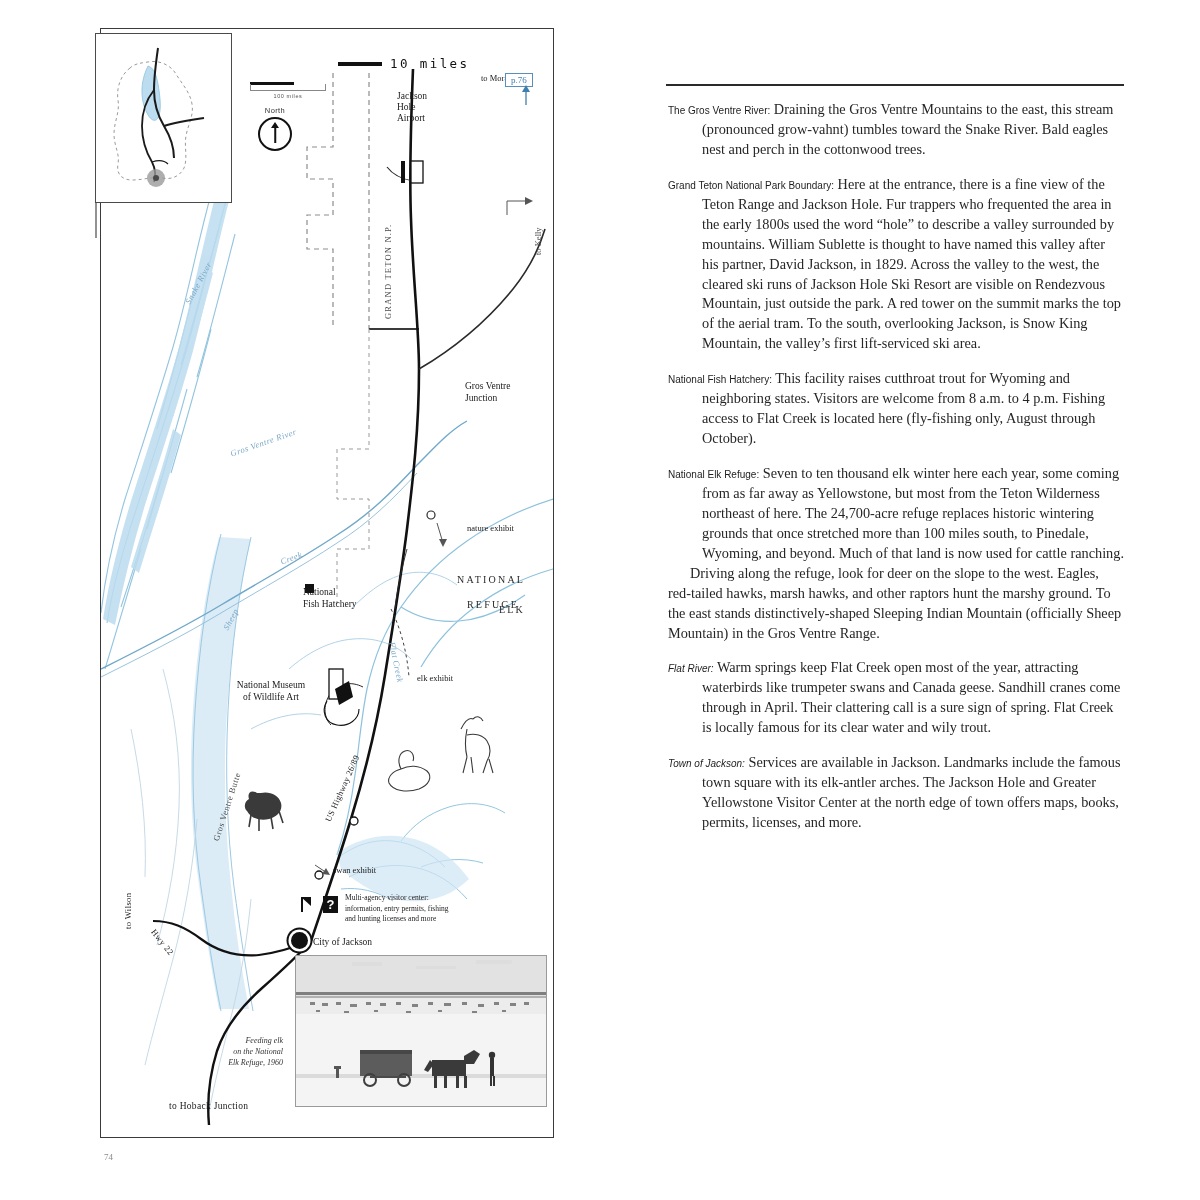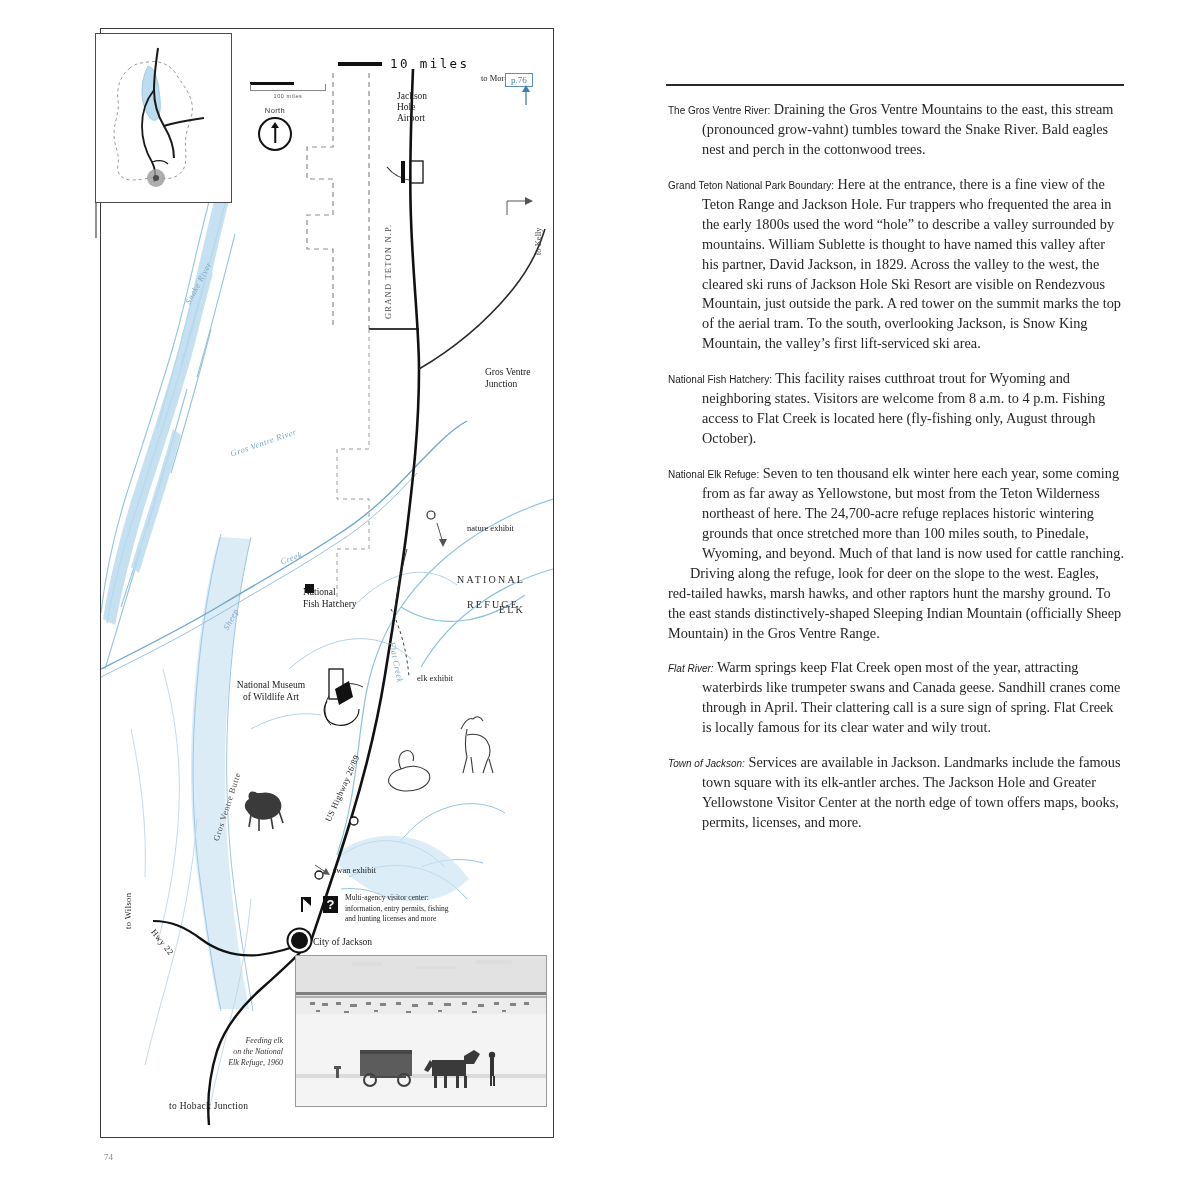--- a/index.html
+++ b/index.html
@@ -288,21 +288,21 @@
       </svg>
 
       <div class="ml serif s8 gray rot-90" style="left:282px;top:290px;letter-spacing:1.2px;">GRAND TETON N.P.</div>
 
       <div class="ml serif s8 gray rot-90" style="left:432px;top:226px;">to Kelly</div>
       <svg style="position:absolute;left:404px;top:166px;z-index:9" width="30" height="22">
         <path d="M2 20 L2 6 L22 6" stroke="#555" stroke-width="1" fill="none"></path>
         <polygon points="28,6 20,2 20,10" fill="#555"></polygon>
       </svg>
 
-      <div class="ml serif s9" style="left:364px;top:338px;width:80px;line-height:1.25;margin-left:20px;"><span style="white-space:pre-line">Gros Ventre
+      <div class="ml serif s9" style="left:364px;top:352px;width:80px;line-height:1.25;"><span style="white-space:pre-line">Gros Ventre
 Junction</span></div>
 
       <div class="ml river" style="left:82px;top:272px;transform:rotate(-62deg);transform-origin:left top;">Snake River</div>
       <div class="ml river" style="left:128px;top:420px;transform:rotate(-19deg);transform-origin:left top;">Gros Ventre River</div>
       <div class="ml river" style="left:178px;top:528px;transform:rotate(-20deg);transform-origin:left top;">Creek</div>
       <div class="ml river" style="left:120px;top:598px;transform:rotate(-62deg);transform-origin:left top;">Sheep</div>
       <div class="ml river" style="left:296px;top:612px;transform:rotate(78deg);transform-origin:left top;">Flat Creek</div>
 
       <div class="ml serif s8" style="left:366px;top:494px;">nature exhibit</div>
       <svg style="position:absolute;left:332px;top:492px;z-index:9" width="22" height="26">

